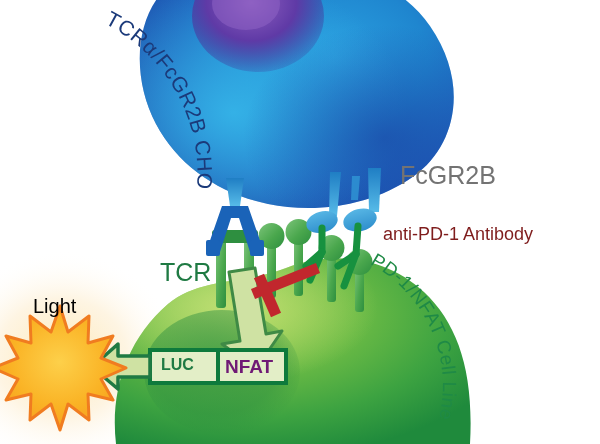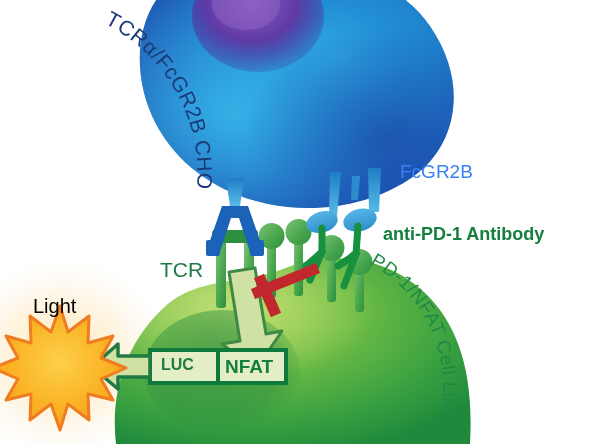--- a/index.html
+++ b/index.html
@@ -215,25 +215,25 @@
     <text font-family="Liberation Sans, sans-serif" font-size="21" fill="#1b3a7a" letter-spacing="0.5">
       <textPath href="#pathCho" startOffset="6%" id="tpCho">TCRα/FcGR2B CHO</textPath>
     </text>
 
     <text font-family="Liberation Sans, sans-serif" font-size="19" fill="#1f8a46" letter-spacing="0.4">
       <textPath href="#pathNfat" startOffset="2%" id="tpNfat">PD-1/NFAT Cell Line</textPath>
     </text>
   </svg>
 
 
-  <div class="txt" style="left:400px;top:161px;font-size:19px;color:#3b82f6;">FcGR2B</div>
-
-  <div class="txt" style="left:383px;top:224px;font-size:18px;color:#15803d;font-weight:bold;">anti-PD-1 Antibody</div>
-
-  <div class="txt" style="left:160px;top:258px;font-size:21px;color:#1f7a43;">TCR</div>
+  <div class="txt" style="left:400px;top:161px;font-size:25px;color:#737373;">FcGR2B</div>
+
+  <div class="txt" style="left:383px;top:224px;font-size:18px;color:#7f1d1d;">anti-PD-1 Antibody</div>
+
+  <div class="txt" style="left:160px;top:258px;font-size:25px;color:#1f7a43;">TCR</div>
 
   <div class="txt" style="left:33px;top:295px;font-size:20px;color:#000000;">Light</div>
 
   <div class="txt" style="left:161px;top:356px;font-size:16px;color:#1f7a43;font-weight:bold;">LUC</div>
 
-  <div class="txt" style="left:225px;top:356px;font-size:19px;color:#15803d;font-weight:bold;">NFAT</div>
+  <div class="txt" style="left:225px;top:356px;font-size:19px;color:#701a75;font-weight:bold;">NFAT</div>
 
 </div>
 
 </body></html>

